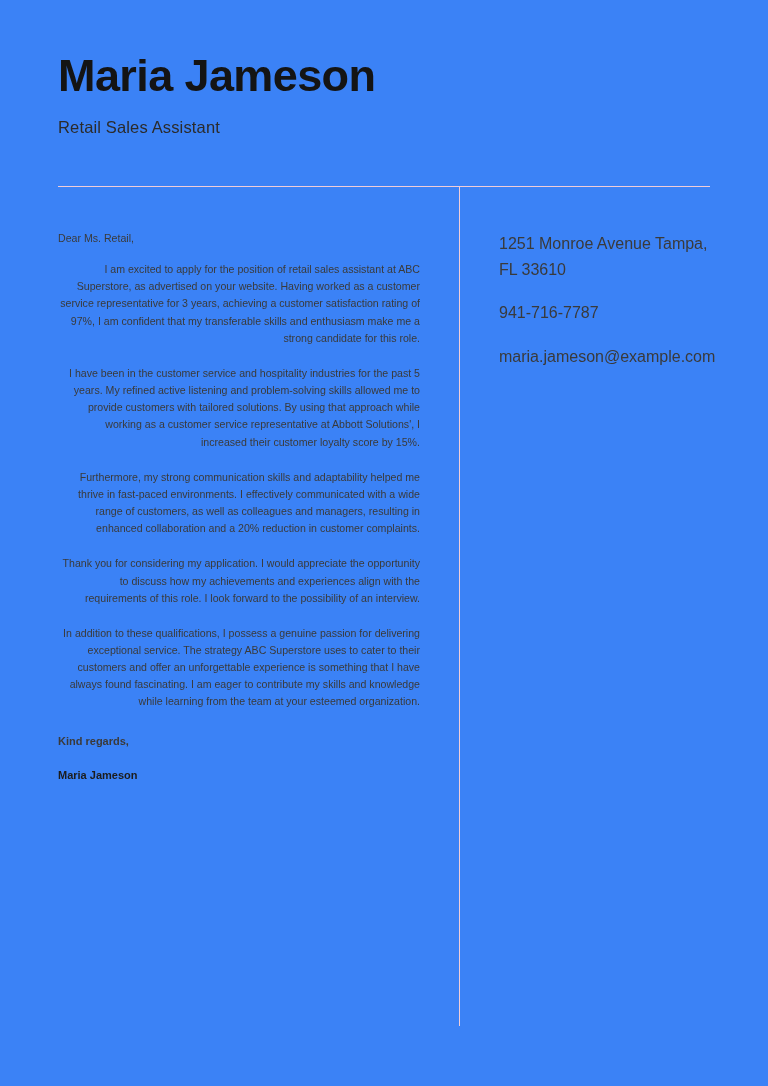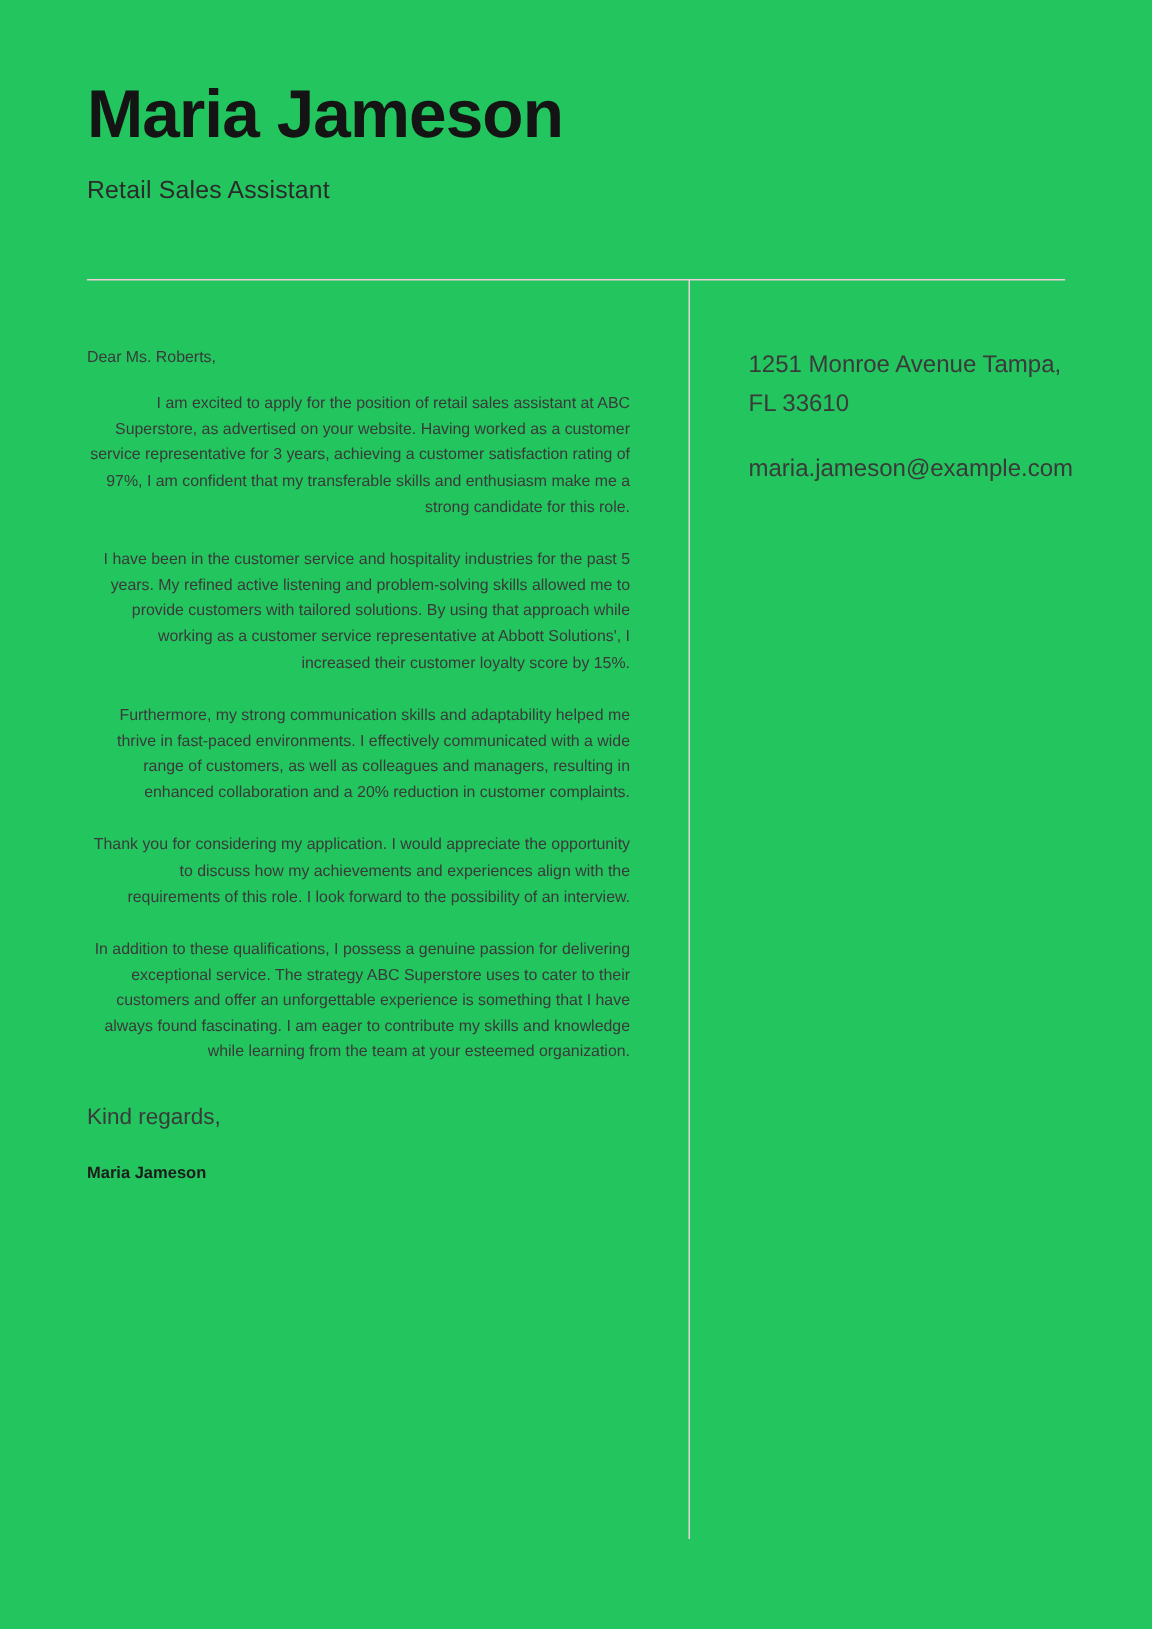--- a/index.html
+++ b/index.html
@@ -8,21 +8,21 @@
     background: #ffffff;
   }
   body {
     font-family: "Liberation Sans", sans-serif;
     -webkit-font-smoothing: antialiased;
   }
   .page {
     position: relative;
     width: 768px;
     height: 1086px;
-    background: #22c55e;
+    background: #3b82f6;
     overflow: hidden;
   }
 
   
   .header {
     position: absolute;
     left: 58px;
     top: 52px;
     width: 660px;
   }
@@ -76,24 +76,25 @@
     margin: 0 0 14px 0;
   }
   .para {
     font-size: 10.6px;
     color: #3a3a3a;
     line-height: 1.62;
     margin: 0 0 18px 0;
     text-align: right;
   }
   .closing {
-    font-size: 15px;
+    font-size: 11px;
     color: #3a3a3a;
     line-height: 1.62;
     margin: 22px 0 0 0;
+    font-weight: bold;
   }
   .signature {
     font-size: 11px;
     font-weight: 700;
     color: #1c1c1c;
     line-height: 1.62;
     margin: 17px 0 0 0;
   }
 
   .contact-col {
@@ -117,28 +118,29 @@
 
   <div class="header">
     <h1 class="name">Maria Jameson</h1>
     <div class="job-title">Retail Sales Assistant</div>
   </div>
 
   <div class="rule-h"></div>
   <div class="rule-v"></div>
 
   <div class="letter-body">
-    <p class="salutation">Dear Ms. Roberts,</p>
+    <p class="salutation">Dear Ms. Retail,</p>
     <p class="para">I am excited to apply for the position of retail sales assistant at ABC Superstore, as advertised on your website. Having worked as a customer service representative for 3 years, achieving a customer satisfaction rating of 97%, I am confident that my transferable skills and enthusiasm make me a strong candidate for this role.</p>
     <p class="para">I have been in the customer service and hospitality industries for the past 5 years. My refined active listening and problem-solving skills allowed me to provide customers with tailored solutions. By using that approach while working as a customer service representative at Abbott Solutions', I increased their customer loyalty score by 15%.</p>
     <p class="para">Furthermore, my strong communication skills and adaptability helped me thrive in fast-paced environments. I effectively communicated with a wide range of customers, as well as colleagues and managers, resulting in enhanced collaboration and a 20% reduction in customer complaints.</p>
     <p class="para">Thank you for considering my application. I would appreciate the opportunity to discuss how my achievements and experiences align with the requirements of this role. I look forward to the possibility of an interview.</p>
     <p class="para">In addition to these qualifications, I possess a genuine passion for delivering exceptional service. The strategy ABC Superstore uses to cater to their customers and offer an unforgettable experience is something that I have always found fascinating. I am eager to contribute my skills and knowledge while learning from the team at your esteemed organization.</p>
     <p class="closing">Kind regards,</p>
     <p class="signature">Maria Jameson</p>
   </div>
 
   <div class="contact-col">
     <div class="contact-line">1251 Monroe Avenue Tampa, FL 33610</div>
+    <div class="contact-line">941-716-7787</div>
     <div class="contact-line">maria.jameson@example.com</div>
   </div>
 
 </div>
 
 </body></html>

